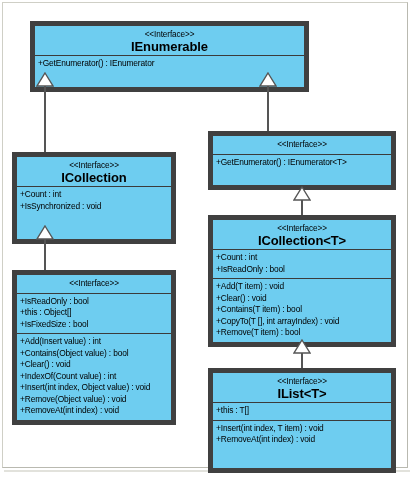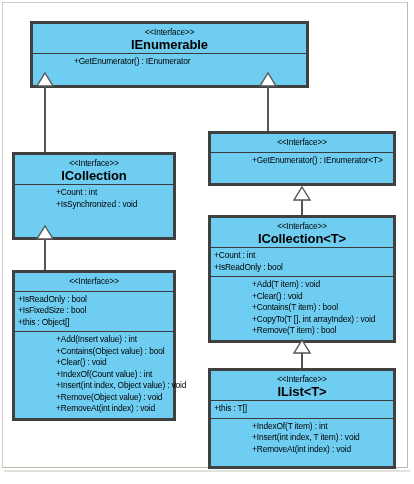--- a/index.html
+++ b/index.html
@@ -37,21 +37,21 @@
     width: 406px;
     height: 2px;
     background: #e2e2dc;
   }
 
   
   .uml-class {
     position: absolute;
     box-sizing: border-box;
     background: #6ecdf0;
-    border: 3px solid #404040;
+    border: 5px solid #404040;
     color: #000000;
     font-size: 8.4px;
     line-height: 11.5px;
   }
   .uml-header {
     text-align: center;
     padding: 3px 2px 3px 2px;
     border-bottom: 1px solid #3b3b3b;
   }
   .stereotype {
@@ -64,21 +64,20 @@
     font-weight: bold;
     font-size: 13px;
     letter-spacing: -0.1px;
   }
   .compartment {
     padding: 2px 0 3px 0;
     border-bottom: 1px solid #3b3b3b;
   }
   .compartment.last {
     border-bottom: none;
-    margin-left: 38px;
   }
   .member {
     display: block;
     padding: 0 2px 0 3px;
     white-space: nowrap;
     letter-spacing: -0.15px;
   }
 
   
   .conn-line {
@@ -121,22 +120,22 @@
       <span class="member">+IsSynchronized : void</span>
     </div>
   </div>
 
   <div class="uml-class" style="left:12px; top:270px; width:164px;">
     <div class="uml-header">
       <span class="stereotype">&lt;&lt;Interface&gt;&gt;</span>
     </div>
     <div class="compartment">
       <span class="member">+IsReadOnly : bool</span>
+      <span class="member">+this : Object[]</span>
       <span class="member">+IsFixedSize : bool</span>
-      <span class="member">+this : Object[]</span>
     </div>
     <div class="compartment last">
       <span class="member">+Add(Insert value) : int</span>
       <span class="member">+Contains(Object value) : bool</span>
       <span class="member">+Clear() : void</span>
       <span class="member">+IndexOf(Count value) : int</span>
       <span class="member">+Insert(int index, Object value) : void</span>
       <span class="member">+Remove(Object value) : void</span>
       <span class="member">+RemoveAt(int index) : void</span>
     </div>
@@ -171,21 +170,20 @@
 
   <div class="uml-class" style="left:208px; top:368px; width:188px;">
     <div class="uml-header">
       <span class="stereotype">&lt;&lt;Interface&gt;&gt;</span>
       <span class="class-name">IList&lt;T&gt;</span>
     </div>
     <div class="compartment">
       <span class="member">+this : T[]</span>
     </div>
     <div class="compartment last" style="min-height:42px;">
-      <span class="member">+IndexOf(T item) : int</span>
       <span class="member">+Insert(int index, T item) : void</span>
       <span class="member">+RemoveAt(int index) : void</span>
     </div>
   </div>
 
   <div class="conn-line" style="left:44.4px; top:86px; height:66px;"></div>
   <div class="conn-arrow" style="left:36px; top:72px;">
     <svg width="18" height="15" viewBox="0 0 18 15">
       <polygon points="9,1 17,14 1,14" fill="#ffffff" stroke="#555555" stroke-width="1.4"></polygon>
     </svg>

